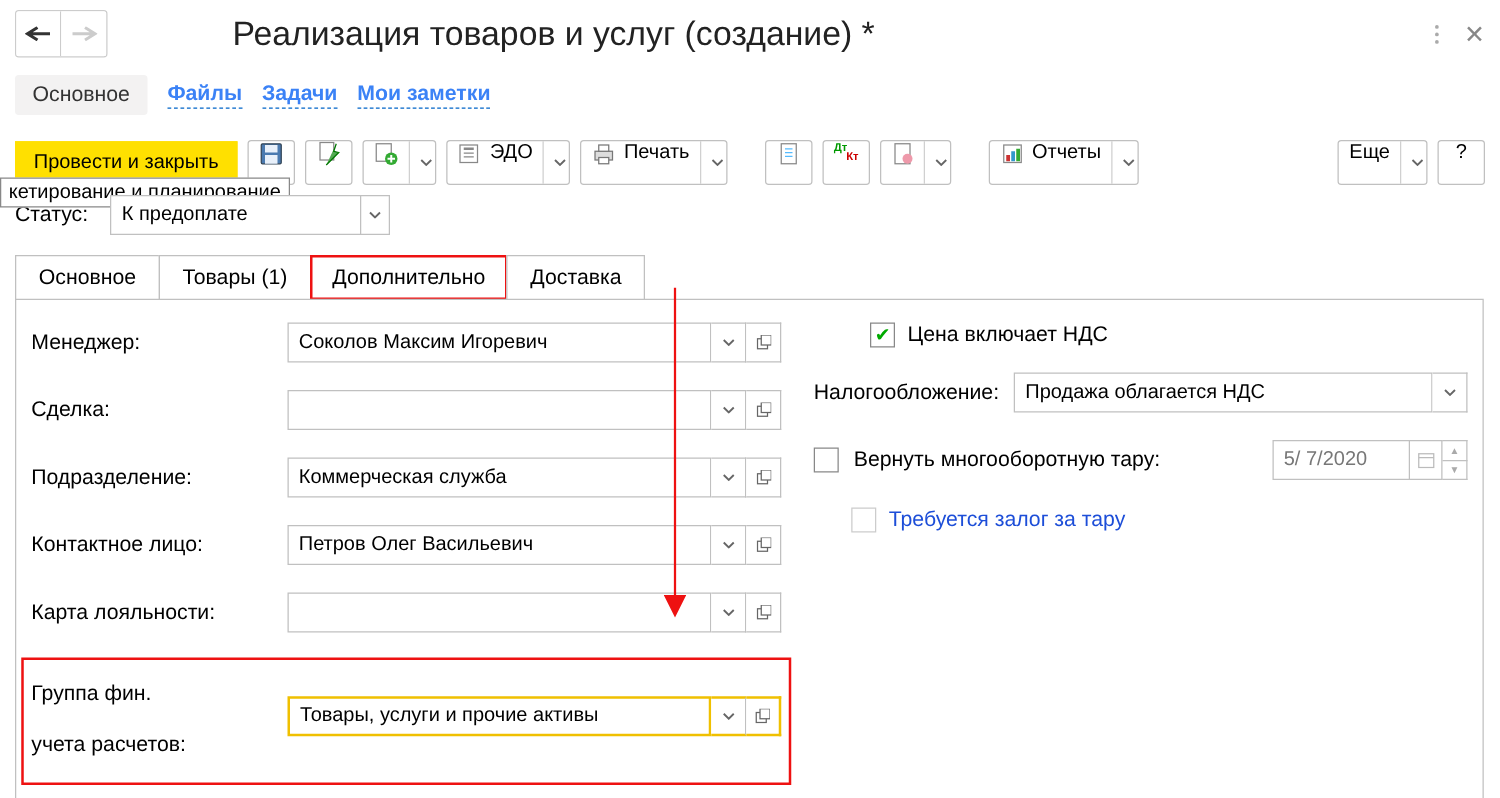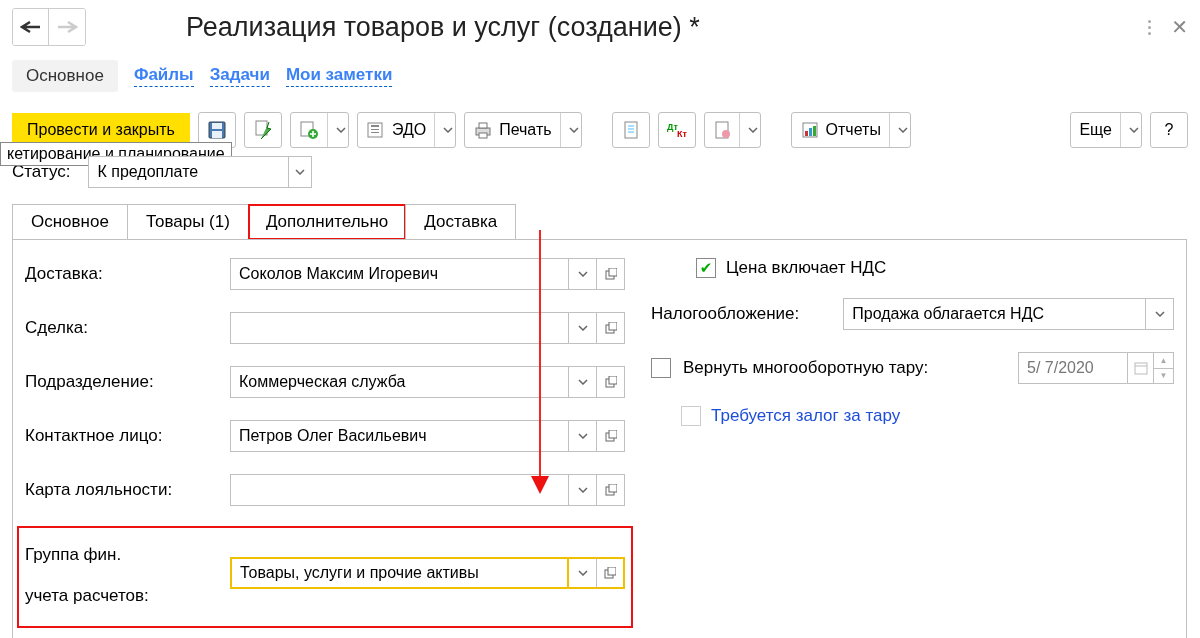--- a/index.html
+++ b/index.html
@@ -19,21 +19,21 @@
 
   
   .nav-links { display: flex; gap: 16px; margin-bottom: 20px; align-items: center; }
   .nav-pill { background: #f3f2f2; color: #333; padding: 6px 14px; border-radius: 3px; }
   .nav-link { color: #3b82f6; text-decoration: none; border-bottom: 1px dashed #0064c8; padding-bottom: 1px; cursor: pointer; font-weight: bold; }
 
   
   .toolbar-wrap { position: relative; display: flex; align-items: center; gap: 8px; margin-bottom: 8px; flex-wrap: wrap; }
   .btn-yellow { background: #ffe000; border: 1px solid #ffe000; padding: 7px 14px; font-size: 16px; cursor: pointer; }
   .tooltip-float { position: absolute; top: 30px; left: -12px; background: #fff; border: 1px solid #888; padding: 2px 6px; font-size: 16px; }
-  .tb-btn { border: 1px solid #c0c0c0; background: #fff; height: 36px; padding: 0 8px; display: flex; align-items: center; justify-content: center; cursor: pointer; border-radius: 3px; font-size: 16px; }
+  .tb-btn { border: 1px solid #c0c0c0; background: #fff; height: 36px; padding: 0 8px; display: flex; align-items: flex-start; justify-content: center; cursor: pointer; border-radius: 3px; font-size: 16px; }
   .tb-btn.icon-only { width: 38px; }
   .tb-btn.dd { padding-right: 2px; }
   .tb-btn .caret { margin-left: 8px; border-left: 1px solid #d0d0d0; padding-left: 8px; display: flex; align-items: center; height: 100%; }
   .tb-gap { width: 14px; }
 
   
   .status-row { display: flex; align-items: center; gap: 18px; margin-bottom: 16px; }
   .status-row label { font-size: 17px; }
   .status-combo { position: relative; }
   .status-combo input { height: 32px; width: 200px; padding: 0 8px; border: 1px solid #c0c0c0; font-size: 16px; border-right: none; }
@@ -65,21 +65,21 @@
 
   
   .cb-row { display: flex; align-items: center; gap: 10px; margin-bottom: 20px; font-size: 17px; margin-left: 45px; }
   .cb-row.disabled { color: #1d4ed8; }
   .cb-row.disabled .cbx { border-color: #ccc; }
   .cbx { width: 20px; height: 20px; border: 1px solid #888; display: inline-flex; align-items: center; justify-content: center; cursor: pointer; }
   .cbx.checked::after { content: "✔"; color: #0a0; font-size: 15px; }
   .right-form { display: flex; align-items: center; gap: 12px; margin-bottom: 22px; }
   .right-form .lab { font-size: 17px; }
   .right-form .sel { flex: 1; display: flex; }
-  .right-form .sel input { flex: 1; height: 32px; border: 1px solid #c0c0c0; padding: 0 8px; font-size: 16px; margin-left: 32px; }
+  .right-form .sel input { flex: 1; height: 32px; border: 1px solid #c0c0c0; padding: 0 8px; font-size: 16px; }
 
   .date-group { display: flex; }
   .date-group input { height: 32px; width: 110px; border: 1px solid #c0c0c0; padding: 0 8px; font-size: 16px; color: #777; }
   .date-group .db-btn { width: 26px; height: 32px; border: 1px solid #c0c0c0; border-left: none; display: flex; align-items: center; justify-content: center; background: #fff; color: #aaa; }
   .date-group .spin { width: 20px; display: flex; flex-direction: column; }
   .date-group .spin div { flex: 1; border: 1px solid #c0c0c0; border-left: none; display: flex; align-items: center; justify-content: center; font-size: 8px; color: #aaa; }
   .date-group .spin div:first-child { border-bottom: none; }
 
   svg { display: block; }
 
@@ -255,21 +255,21 @@
       <div class="tab">Товары (1)</div>
       <div class="tab tab-highlight">Дополнительно</div>
       <div class="tab">Доставка</div>
     </div>
 
     <div class="tab-panel" style="position:relative;">
       <div class="form-grid">
 
         <div class="left-col">
           <div class="form-row">
-            <div class="form-label">Доставка:</div>
+            <div class="form-label">Менеджер:</div>
             <div class="input-group">
               <input type="text" value="Соколов Максим Игоревич" style="">
               <div class="ig-btn">
                   <svg width="10" height="6">
                     <path d="M1 1 L5 5 L9 1" stroke="#666" fill="none" stroke-width="1.5"></path>
                   </svg>
                 </div>
               <div class="ig-btn">
                   <svg width="12" height="12">
                     <rect x="1" y="3" width="8" height="8" fill="none" stroke="#666"></rect>

